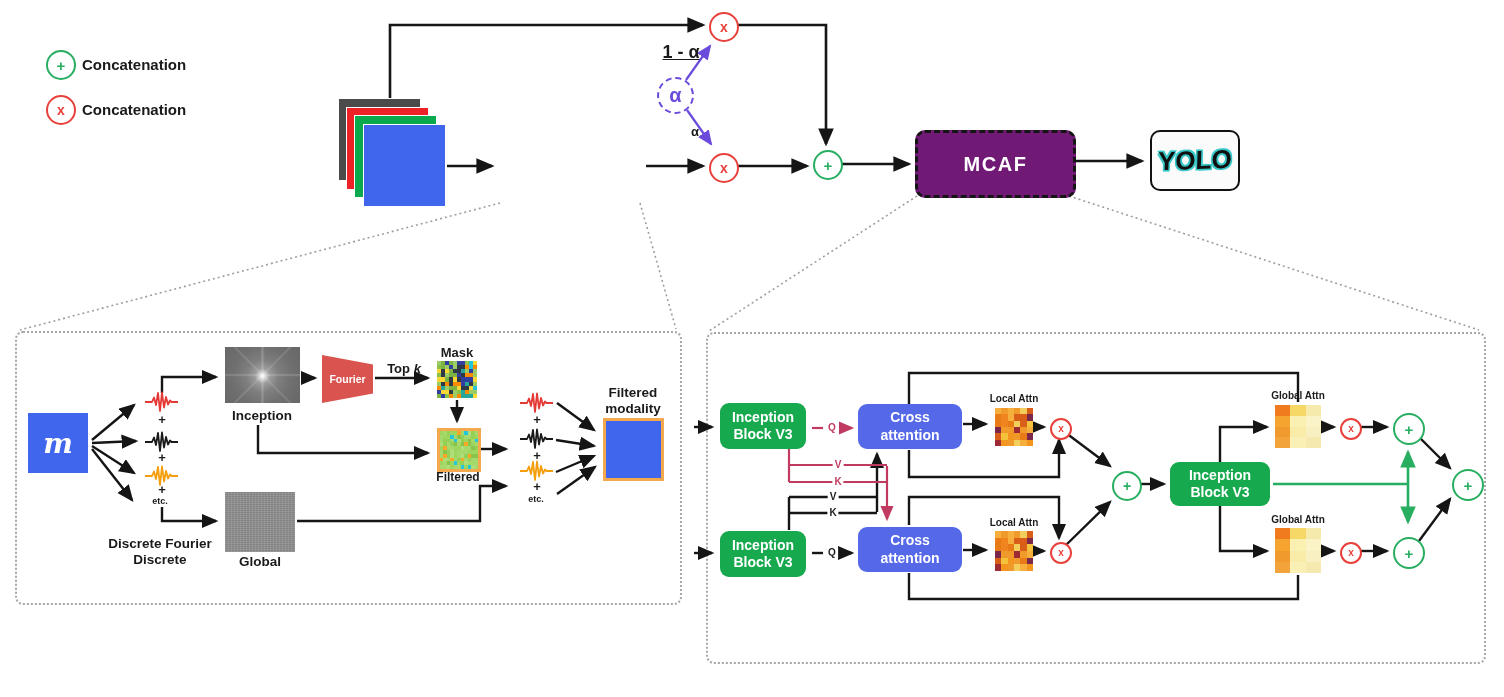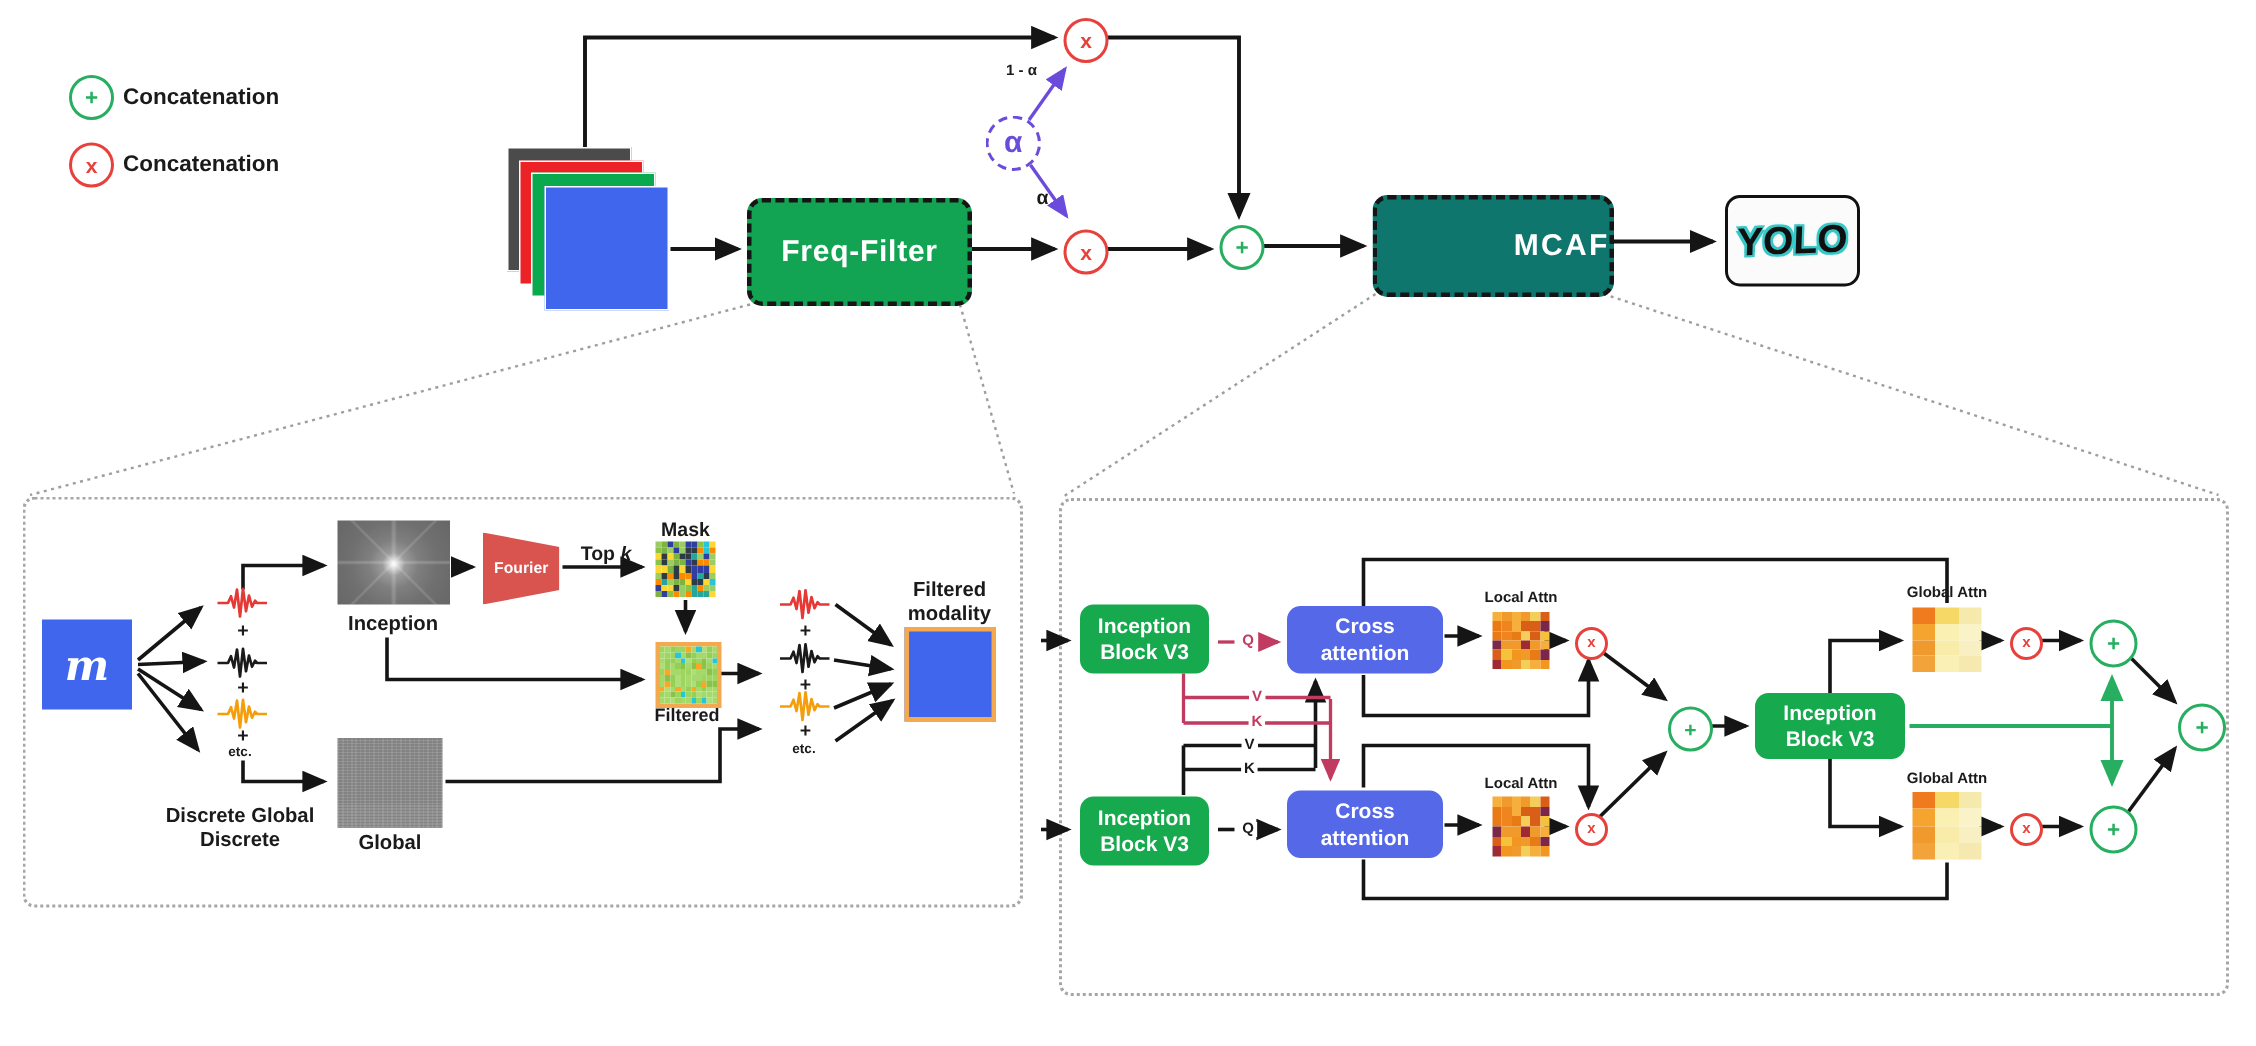--- a/index.html
+++ b/index.html
@@ -9,21 +9,21 @@
   .panel{position:absolute;border:2px dotted #a6a6a6;border-radius:8px;background:#fff;z-index:1;}
   svg.wires{position:absolute;left:0;top:0;z-index:2;}
   .node{position:absolute;z-index:3;}
   .opcirc{display:flex;align-items:center;justify-content:center;border-radius:50%;
           background:#fff;font-weight:700;line-height:1;}
   .opcirc.green{border:2.5px solid #27AE60;color:#27AE60;}
   .opcirc.red{border:2.5px solid #E8413C;color:#E8413C;}
   .bigbox{display:flex;align-items:center;justify-content:center;border-radius:10px;
           color:#fff;font-weight:700;font-size:20px;letter-spacing:.5px;border:3.5px dashed #151515;}
   .greenfill{background:#12A452;}
-  .redfill{background:#0f766e;justify-content:flex-end;}
+  .redfill{background:#701a75;}
   .blockbox{display:flex;flex-direction:column;align-items:center;justify-content:center;
             border-radius:9px;color:#fff;font-weight:700;font-size:14px;line-height:1.25;text-align:center;}
   .inception{background:#17A94E;}
   .crossattn{background:#5468E8;}
   .lbl{font-weight:700;text-align:center;line-height:1.18;}
   .sq{position:absolute;width:81px;height:81px;border:1px solid #fff;}
   .alpha{display:flex;align-items:center;justify-content:center;border-radius:50%;
          border:2.5px dashed #6B4BDB;color:#6B4BDB;font-weight:700;font-size:20px;background:#fff;}
   .heatmap{display:grid;gap:0;}
   .heatmap div{width:100%;height:100%;}
@@ -155,28 +155,25 @@
   <div class="node opcirc red" style="left:46px;top:95px;width:26px;height:26px;font-size:14px;">
       <span>x</span>
     </div>
   <div class="node lbl" style="left:82px;top:101px;font-size:15px;">Concatenation</div>
 
   <div class="sq" style="left:338px;top:98px;background:#4B4B4B;z-index:3;"></div>
   <div class="sq" style="left:346px;top:107px;background:#EC2227;z-index:4;"></div>
   <div class="sq" style="left:354px;top:115px;background:#0BA94E;z-index:5;"></div>
   <div class="sq" style="left:363px;top:124px;background:#4166EE;z-index:6;"></div>
 
-  <div class="node bigbox greenfill" style="left:498px;top:132px;width:144px;height:66px;">
-      <span>Freq-Filter</span>
-    </div>
 
   <div class="node alpha" style="left:657px;top:77px;width:33px;height:33px;">
       <span>α</span>
     </div>
-  <div class="node lbl" style="left:658px;top:42px;width:46px;font-size:10px;">1 - α</div>
+  <div class="node lbl" style="left:658px;top:42px;width:46px;font-size:18px;text-decoration:underline;">1 - α</div>
   <div class="node lbl" style="left:686px;top:124px;width:18px;font-size:13px;">α</div>
 
   <div class="node opcirc red" style="left:709px;top:12px;width:26px;height:26px;font-size:14px;">
       <span>x</span>
     </div>
   <div class="node opcirc red" style="left:709px;top:153px;width:26px;height:26px;font-size:14px;">
       <span>x</span>
     </div>
   <div class="node opcirc green" style="left:813px;top:150px;width:26px;height:26px;font-size:15px;">
       <span>+</span>
@@ -202,21 +199,21 @@
       <path d="M1 11 H8 L10 6.5 L12 14 L14 2 L16 20 L18 1.5 L20 16.5 L22 6 L24 13.5 L26 9.5 L27.5 11 H34" fill="none" stroke="#1A1A1A" stroke-width="1.8" stroke-linejoin="round"></path>
     </svg>
   <div class="node lbl ctr" style="left:162px;top:458px;font-size:13px;">+</div>
   <svg class="node" style="left:144px;top:465px;" width="36" height="22">
       <path d="M1 11 H8 L10 6.5 L12 14 L14 2 L16 20 L18 1.5 L20 16.5 L22 6 L24 13.5 L26 9.5 L27.5 11 H34" fill="none" stroke="#F59E0B" stroke-width="1.8" stroke-linejoin="round"></path>
     </svg>
   <div class="node lbl ctr" style="left:162px;top:490px;font-size:13px;">+</div>
   <div class="node lbl ctr" style="left:160px;top:501px;font-size:9px;">etc.</div>
 
   <div class="node lbl ctr" style="left:160px;top:552px;width:140px;font-size:13.5px;">
-    <div>Discrete Global</div>
+    <div>Discrete Fourier</div>
     <div>Discrete</div>
   </div>
 
   <div class="node amp-img" style="left:225px;top:347px;width:75px;height:56px;"></div>
   <div class="node lbl ctr" style="left:262px;top:416px;font-size:13.5px;">Inception</div>
 
   <div class="node phase-img" style="left:225px;top:492px;width:70px;height:60px;"></div>
   <div class="node lbl ctr" style="left:260px;top:562px;font-size:13.5px;">Global</div>
 
   <div class="node encoder" style="left:322px;top:355px;width:51px;height:48px;">

